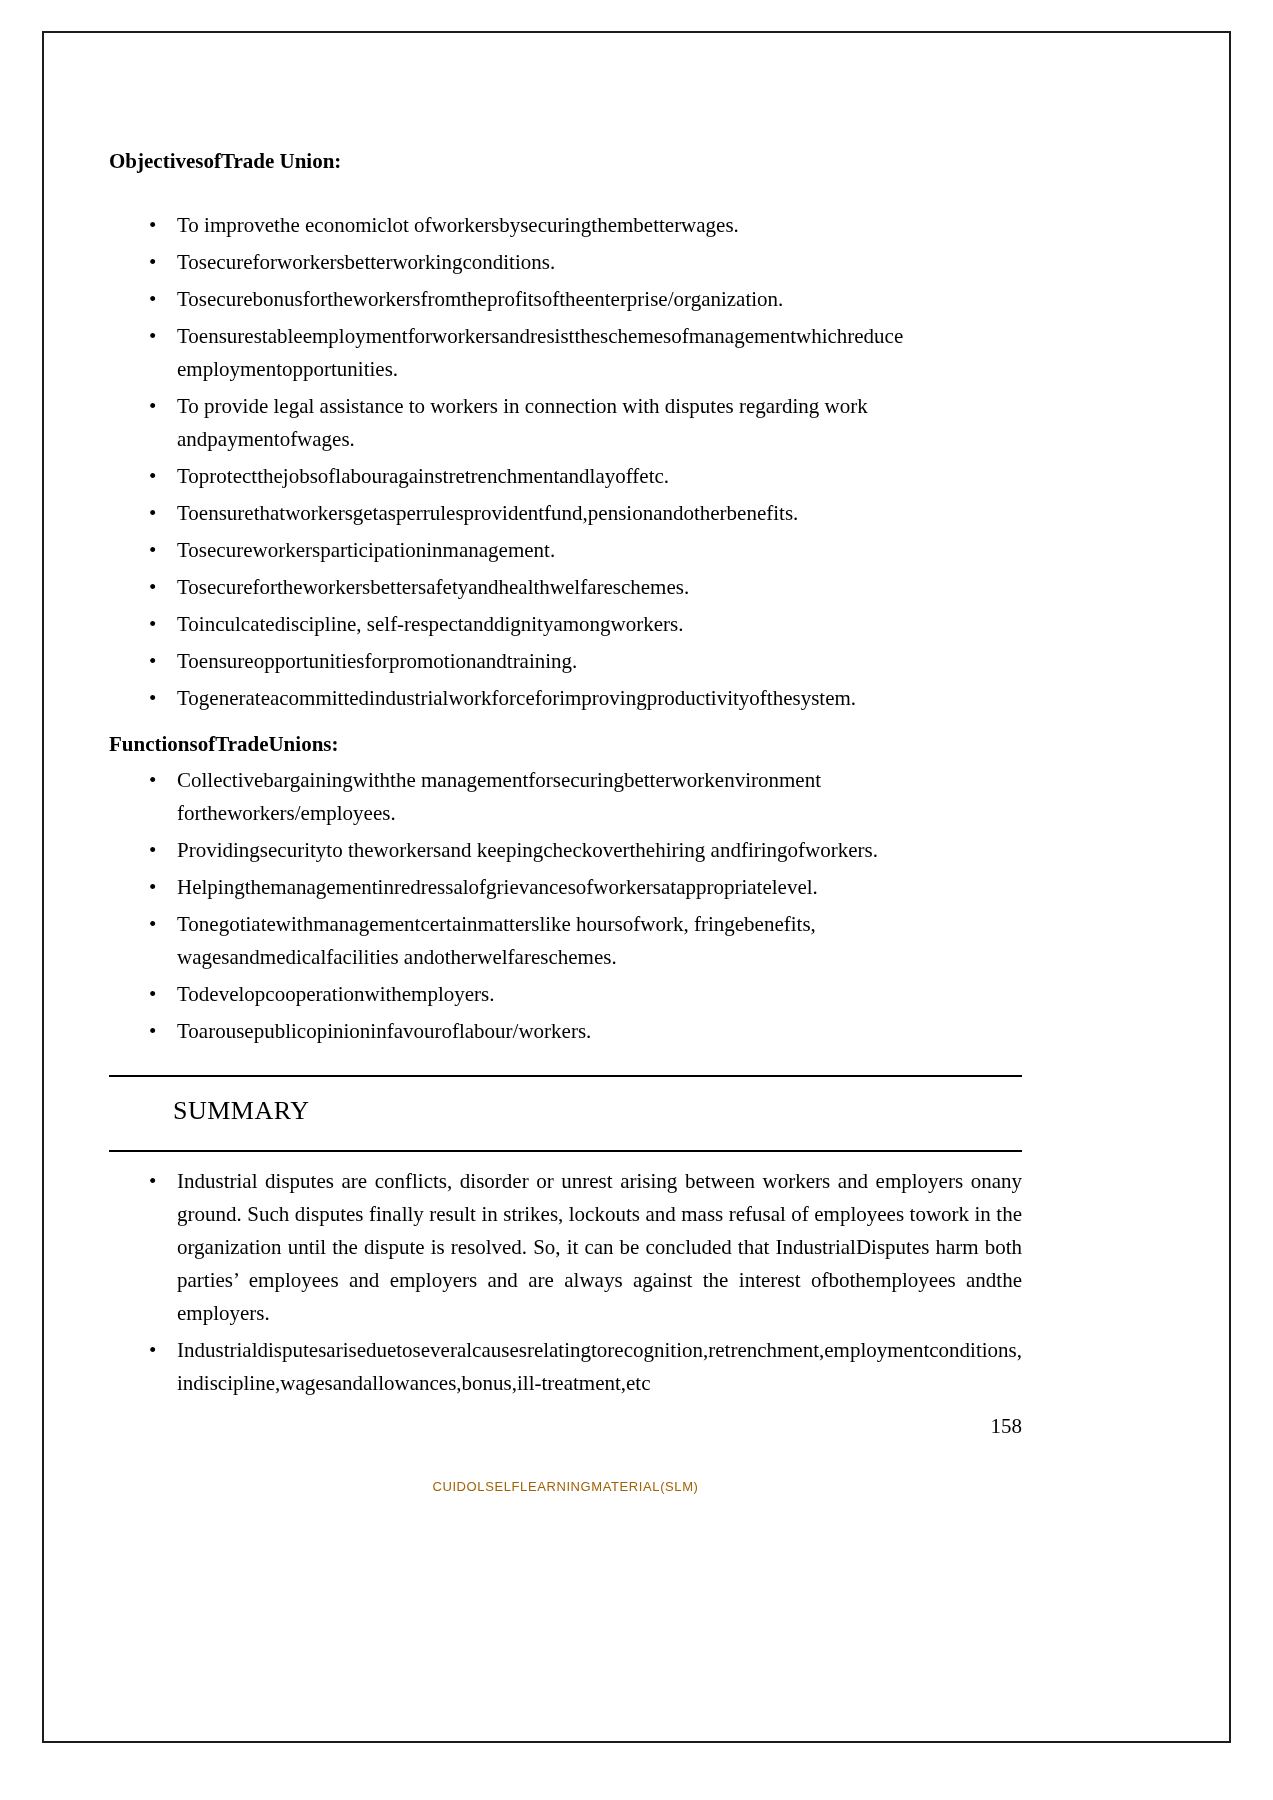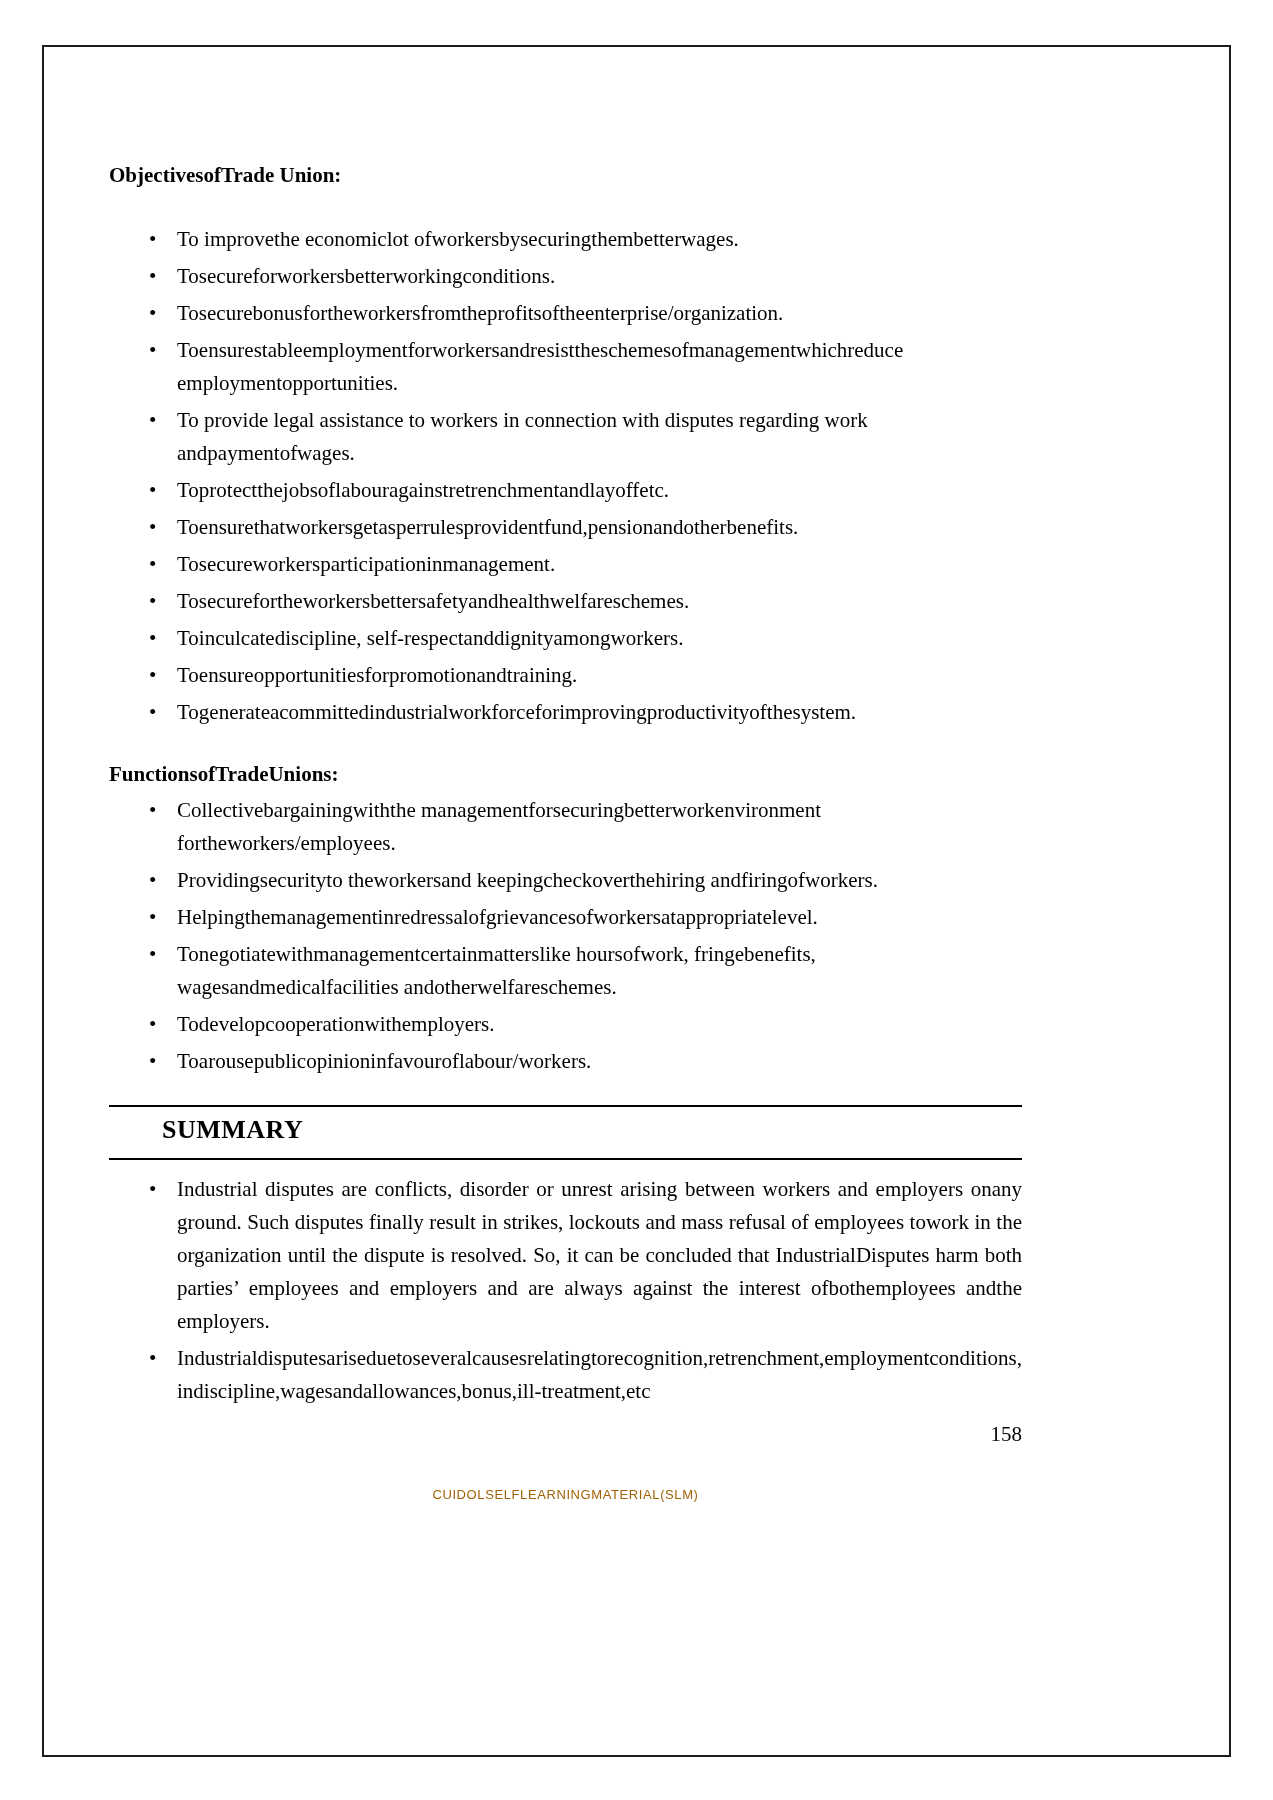--- a/index.html
+++ b/index.html
@@ -6,21 +6,21 @@
   html, body {
     margin: 0; padding: 0; background: #ffffff;
   }
   body {
     width: 1273px; height: 1800px; position: relative;
     font-family: "Liberation Serif", serif;
     color: #000000;
   }
   .frame {
     position: absolute;
-    left: 42px; top: 45px;
+    left: 42px; top: 31px;
     width: 1189px; height: 1712px;
     border: 2px solid #1c1c1c;
     background: #ffffff;
   }
   .content {
     position: absolute;
     left: 65px; top: 0;
     width: 913px;
     padding-top: 112px;
     font-size: 21px;
@@ -45,35 +45,35 @@
     padding-left: 68px;
     margin-bottom: 4px;
   }
   ul.bullet-list li::before {
     content: "\2022";
     position: absolute;
     left: 40px;
     top: 0;
   }
   .functions-section {
-    margin-top: 29px;
+    margin-top: 13px;
   }
   .functions-section ul.bullet-list {
     margin-top: 3px;
   }
   .summary-banner {
     margin-top: 27px;
     border-top: 2px solid #000000;
     border-bottom: 2px solid #000000;
     padding: 3px 0 8px 48px;
   }
   .summary-banner h2 {
-    margin: 5px;
+    margin: 16px;
     font-size: 26px;
-    font-weight: bold;
+    font-weight: normal;
     letter-spacing: 0.5px;
     line-height: 30px;
   }
   ul.summary-list {
     margin-top: 13px;
   }
   ul.summary-list li {
     text-align: justify;
     overflow-wrap: anywhere;
   }

